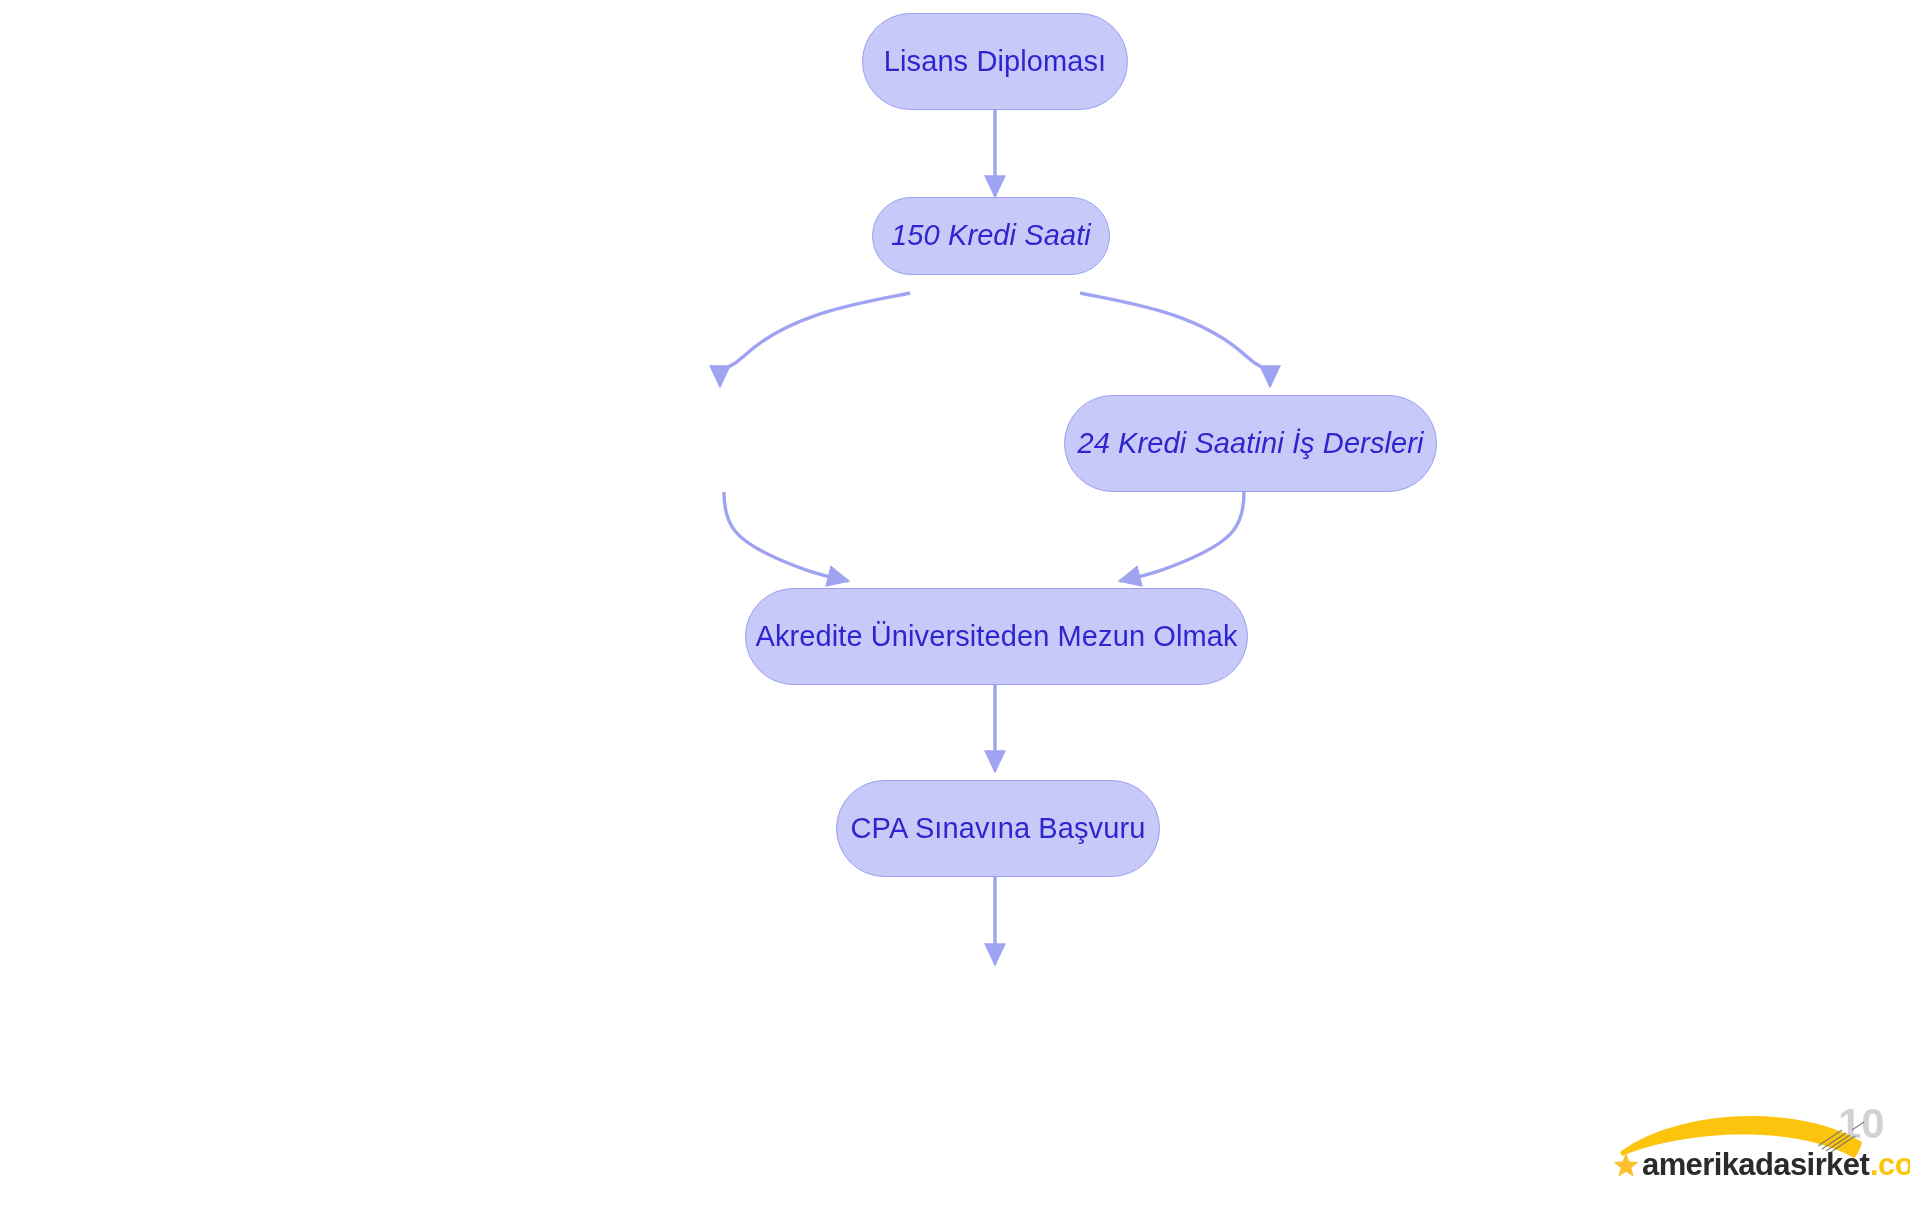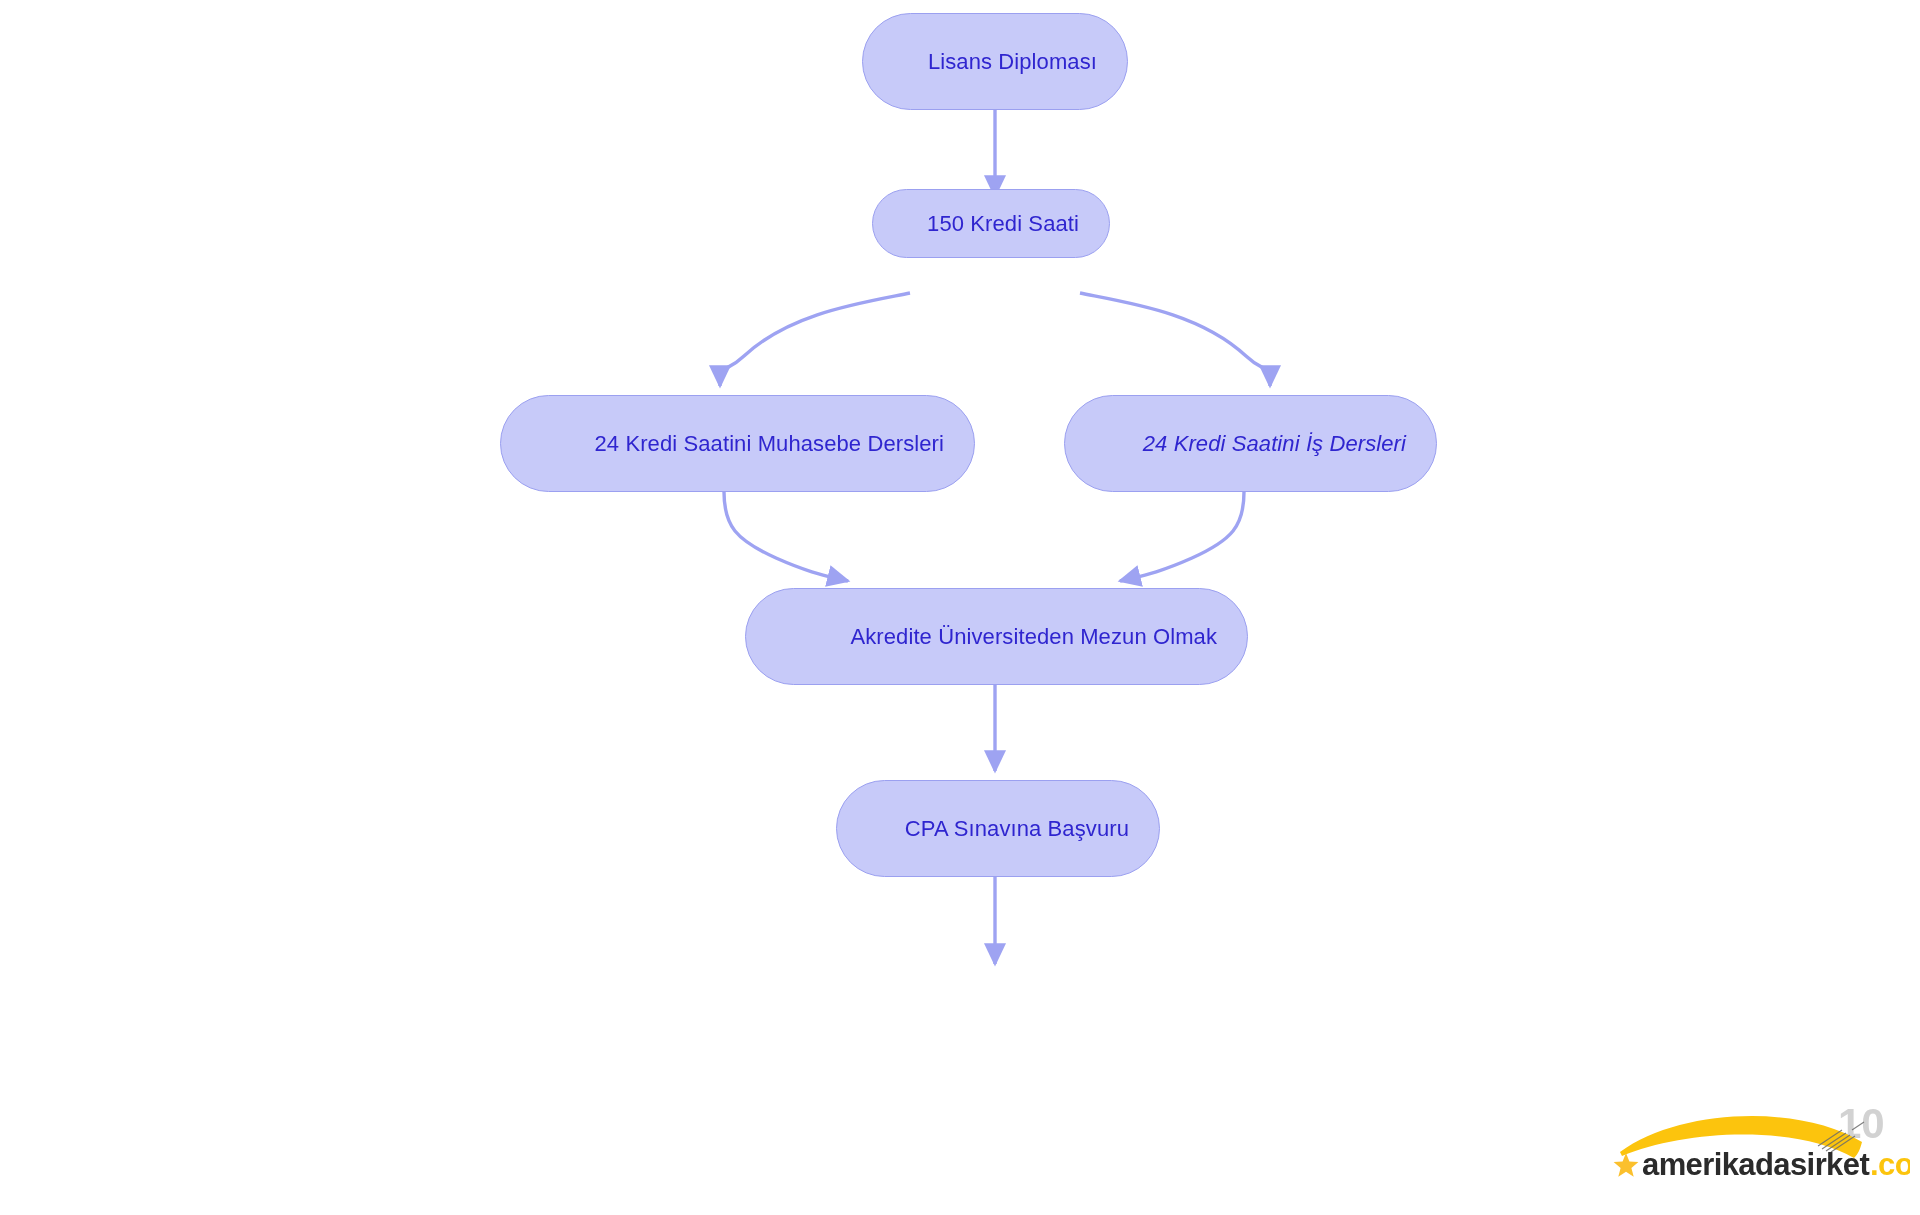--- a/index.html
+++ b/index.html
@@ -32,24 +32,24 @@
   }
 
   .node {
     position: absolute;
     box-sizing: border-box;
     background: #c7caf9;
     border: 1.6px solid #9ba0f0;
     border-radius: 999px;
     display: flex;
     align-items: center;
-    justify-content: flex-end;
+    justify-content: center;
     text-align: center;
     color: #2f25cf;
-    font-size: 22px;
+    font-size: 29px;
     letter-spacing: 0.1px;
     line-height: 1.15;
     padding: 0 30px;
     white-space: nowrap;
   }
 
   
   #brand-logo {
     position: absolute;
     right: 10px;
@@ -86,27 +86,24 @@
       <path d="M 995 685 L 995 771"></path>
 
       <path d="M 995 877 L 995 964"></path>
     </g>
   </svg>
 
   <div class="node" style="left:862px; top:13px; width:266px; height:97px;">
     <span>Lisans Diploması</span>
   </div>
 
-  <div class="node" style="left:872px; top:189px; width:238px; height:69px;">
+  <div class="node" style="left:872px; top:197px; width:238px; height:78px;font-style:italic;">
     <span>150 Kredi Saati</span>
   </div>
 
-  <div class="node" style="left:500px; top:395px; width:475px; height:97px;">
-    <span>24 Kredi Saatini Muhasebe Dersleri</span>
-  </div>
 
   <div class="node" style="left:1064px; top:395px; width:373px; height:97px;font-style:italic;">
     <span>24 Kredi Saatini İş Dersleri</span>
   </div>
 
   <div class="node" style="left:836px; top:780px; width:324px; height:97px;">
     <span>CPA Sınavına Başvuru</span>
   </div>
 
   <div class="node" style="left:745px; top:588px; width:503px; height:97px;">

